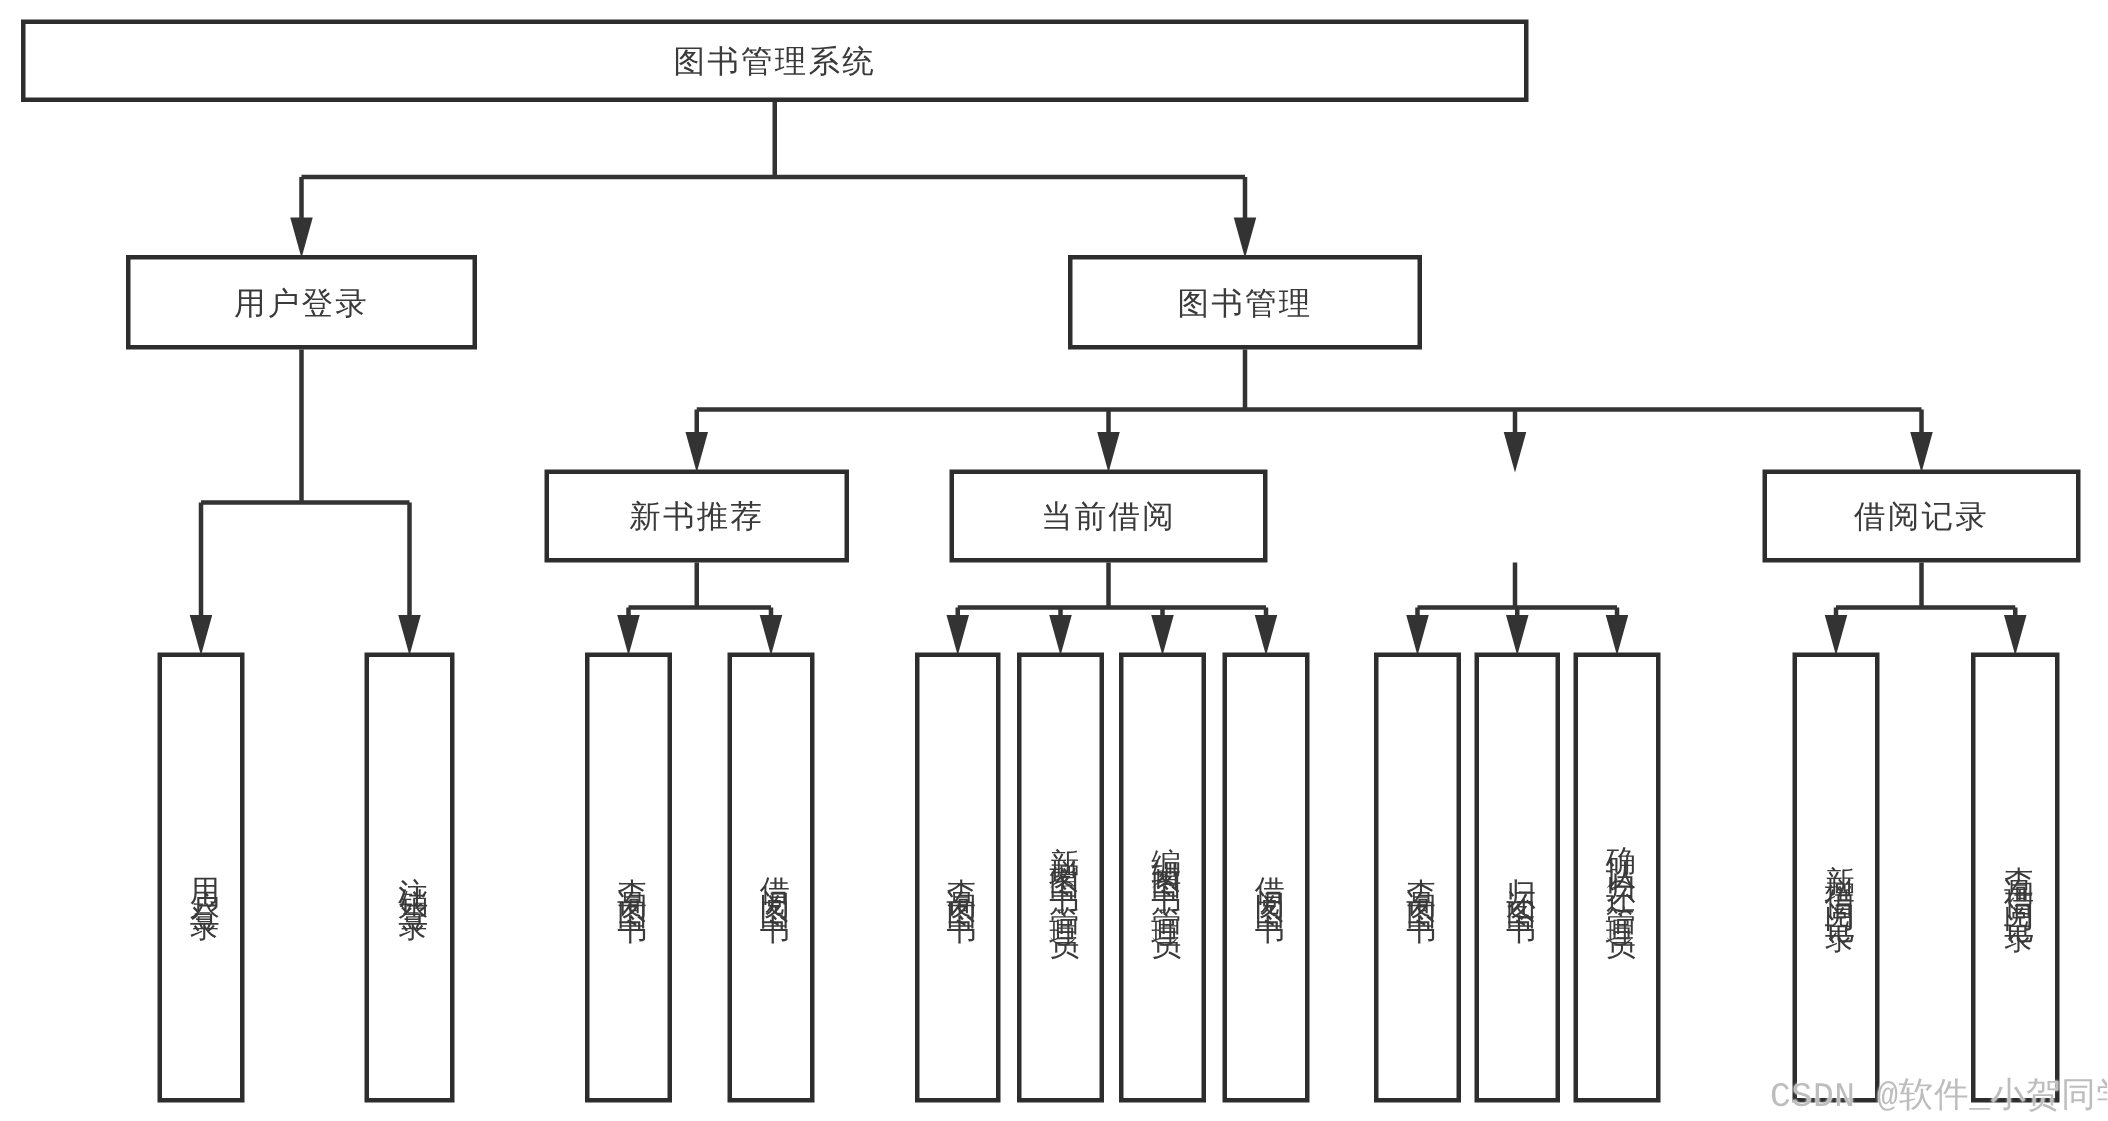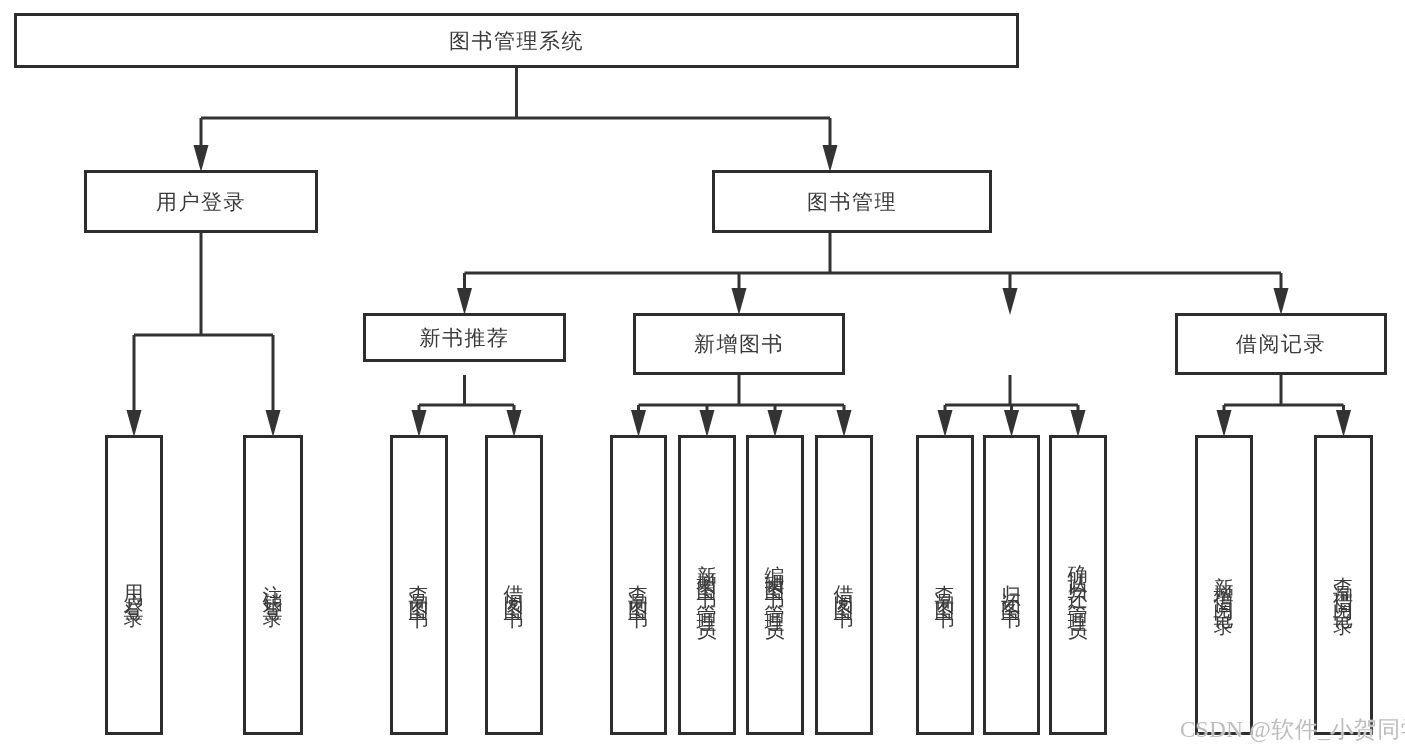--- a/index.html
+++ b/index.html
@@ -7,21 +7,21 @@
     --border:#2d2d2d;
     --text:#3a3a3a;
     --wm:#bdbdbd;
     --bg:#ffffff;
   }
   html,body{margin:0;padding:0;background:var(--bg);}
   .canvas{
     position:relative;
     width:1405px;height:747px;
     background:var(--bg);
-    font-family:Liberation Serif, serif;
+    font-family:Liberation Mono, monospace;
     overflow:hidden;
   }
   .box{
     position:absolute;
     box-sizing:border-box;
     border:3px solid var(--border);
     background:var(--bg);
     color:var(--text);
     display:flex;
     align-items:center;
@@ -59,24 +59,24 @@
   }
 </style>
 </head>
 <body>
 
 <div class="canvas">
 
   <div class="box h" id="n-root" style="left:14px;top:13px;width:1005px;height:55px">图书管理系统</div>
 
   <div class="box h" id="n-login" style="left:84px;top:170px;width:234px;height:63px">用户登录</div>
-  <div class="box h" id="n-mgmt" style="left:712px;top:170px;width:280px;height:63px">图书管理</div>
+  <div class="box h" id="n-mgmt" style="left:712px;top:170px;width:236px;height:63px">图书管理</div>
 
-  <div class="box h" id="n-rec" style="left:363px;top:313px;width:203px;height:49px">新书推荐</div>
-  <div class="box h" id="n-borrow" style="left:633px;top:313px;width:212px;height:62px">新增图书</div>
+  <div class="box h" id="n-rec" style="left:363px;top:313px;width:203px;height:62px">新书推荐</div>
+  <div class="box h" id="n-borrow" style="left:633px;top:313px;width:212px;height:62px">当前借阅</div>
   <div class="box h" id="n-records" style="left:1175px;top:313px;width:212px;height:62px">借阅记录</div>
 
   <div class="box v" id="c-login" style="left:105px;top:435px;width:58px;height:300px">用户登录</div>
   <div class="box v" id="c-logout" style="left:243px;top:435px;width:60px;height:300px">注销登录</div>
 
   <div class="box v" id="c-rec-query" style="left:390px;top:435px;width:58px;height:300px">查询图书</div>
   <div class="box v" id="c-rec-borrow" style="left:485px;top:435px;width:58px;height:300px">借阅图书</div>
 
   <div class="box v" id="c-bq" style="left:610px;top:435px;width:57px;height:300px">查询图书</div>
   <div class="box v" id="c-ba" style="left:678px;top:435px;width:58px;height:300px">新增图书（管理员）</div>

